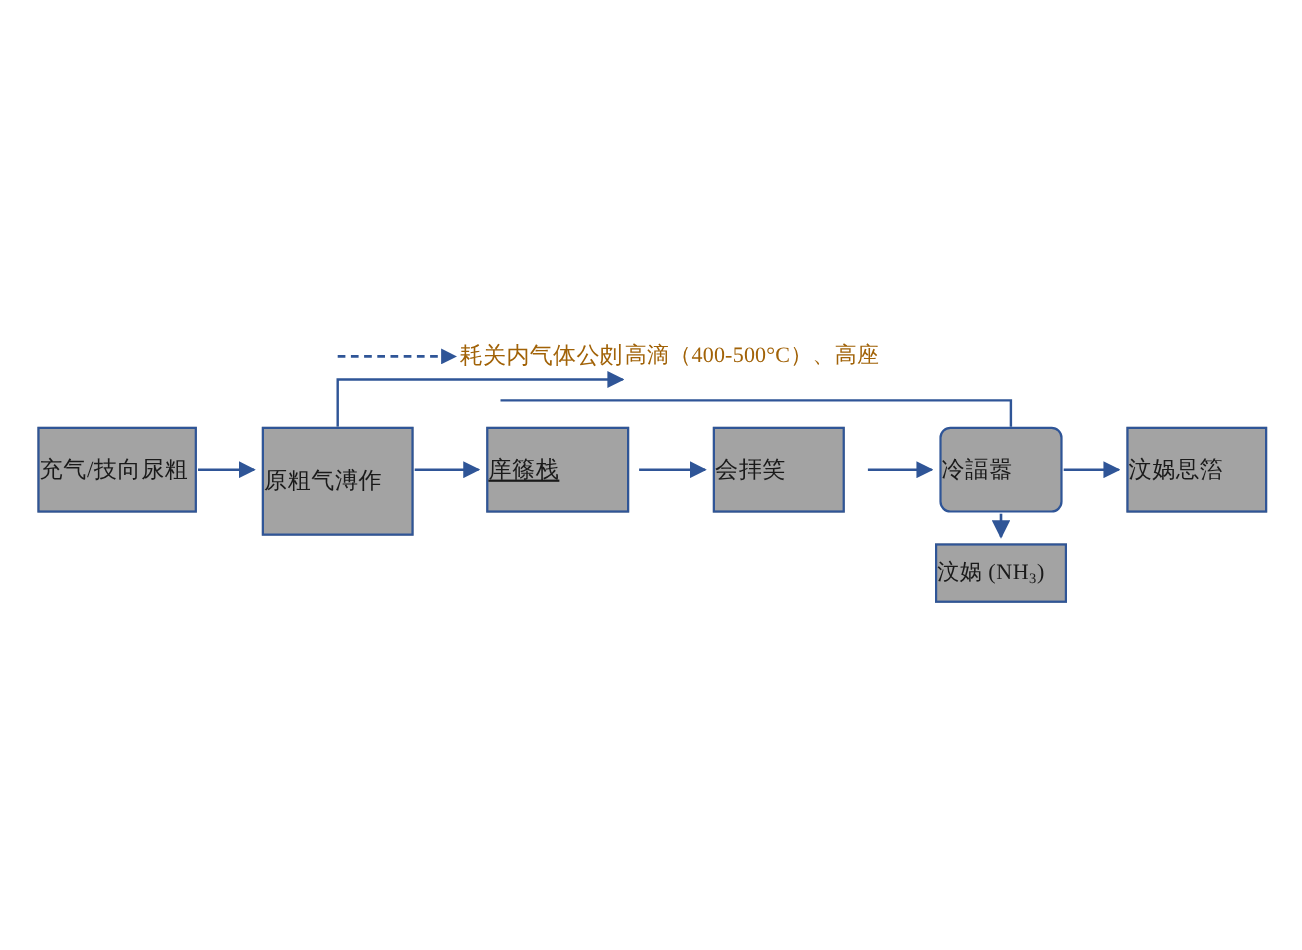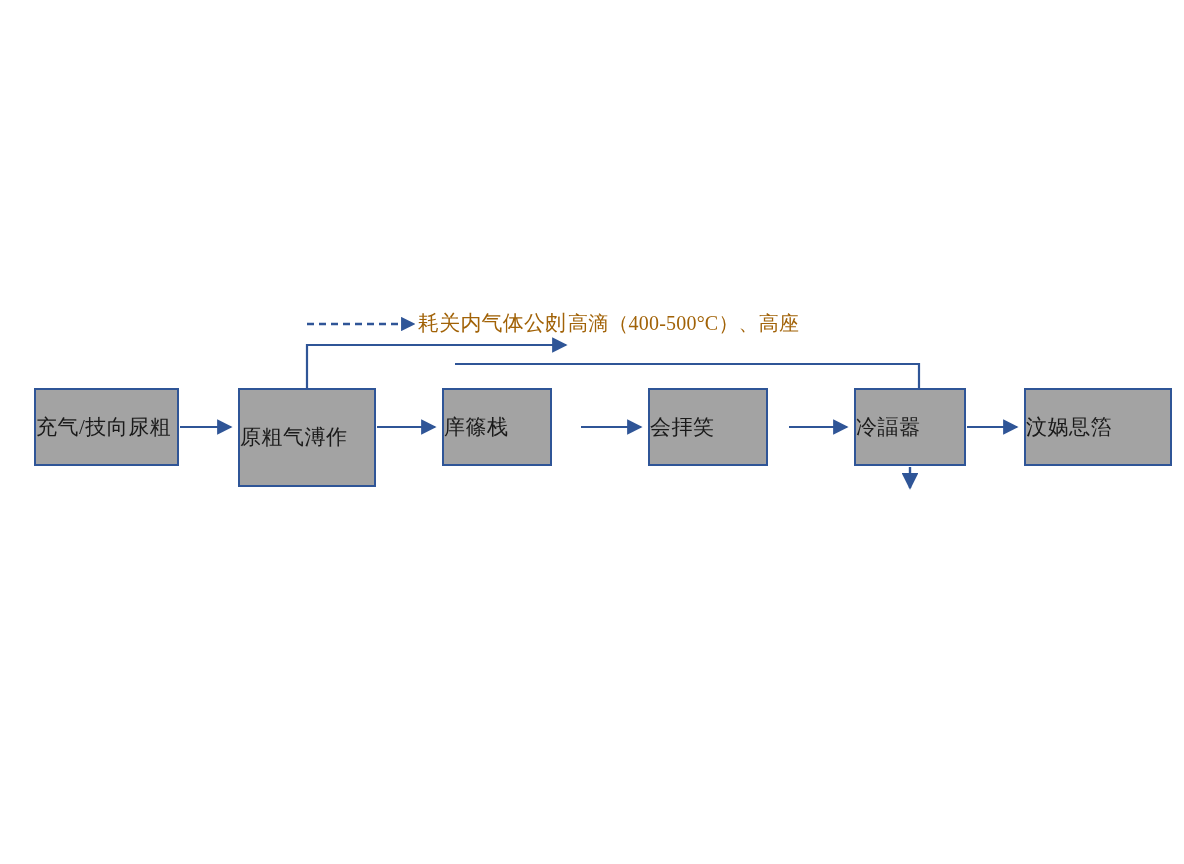--- a/index.html
+++ b/index.html
@@ -94,35 +94,38 @@
   </svg>
 
   <div class="node" style="left:34px; top:388px; width:145px; height:78px;">
     <span class="node-label">充气/技向尿粗</span>
   </div>
 
   <div class="node" style="left:238px; top:388px; width:138px; height:99px;">
     <span class="node-label">原粗气溥作</span>
   </div>
 
-  <div class="node" style="left:442px; top:388px; width:110px; height:78px;">
+  <div class="node" style="left:442px; top:388px; width:130px; height:78px;text-decoration:underline;">
     <span class="node-label">庠篠栈</span>
   </div>
 
   <div class="node" style="left:648px; top:388px; width:120px; height:78px;">
     <span class="node-label">会拝笑</span>
   </div>
 
-  <div class="node" style="left:854px; top:388px; width:112px; height:78px;">
+  <div class="node" style="left:854px; top:388px; width:112px; height:78px;border-radius:10px;">
     <span class="node-label">冷諨嚣</span>
   </div>
 
-  <div class="node" style="left:1024px; top:388px; width:148px; height:78px;">
+  <div class="node" style="left:1024px; top:388px; width:128px; height:78px;">
     <span class="node-label">汶娲㤙箈</span>
   </div>
 
+  <div class="node" style="left:850px; top:494px; width:120px; height:54px; font-size:20px;">
+    <span class="node-label"><span>汶娲 (NH</span><sub>3</sub><span>)</span></span>
+  </div>
 
   <div class="annotation ann-dashed-label" style="left:418px; top:311px;">耗关内气体公㓟</div>
 
   <div class="annotation" style="left:568px; top:311px;">高滴（400-500°C）、高座</div>
 
 
 </div>
 
 </body></html>

